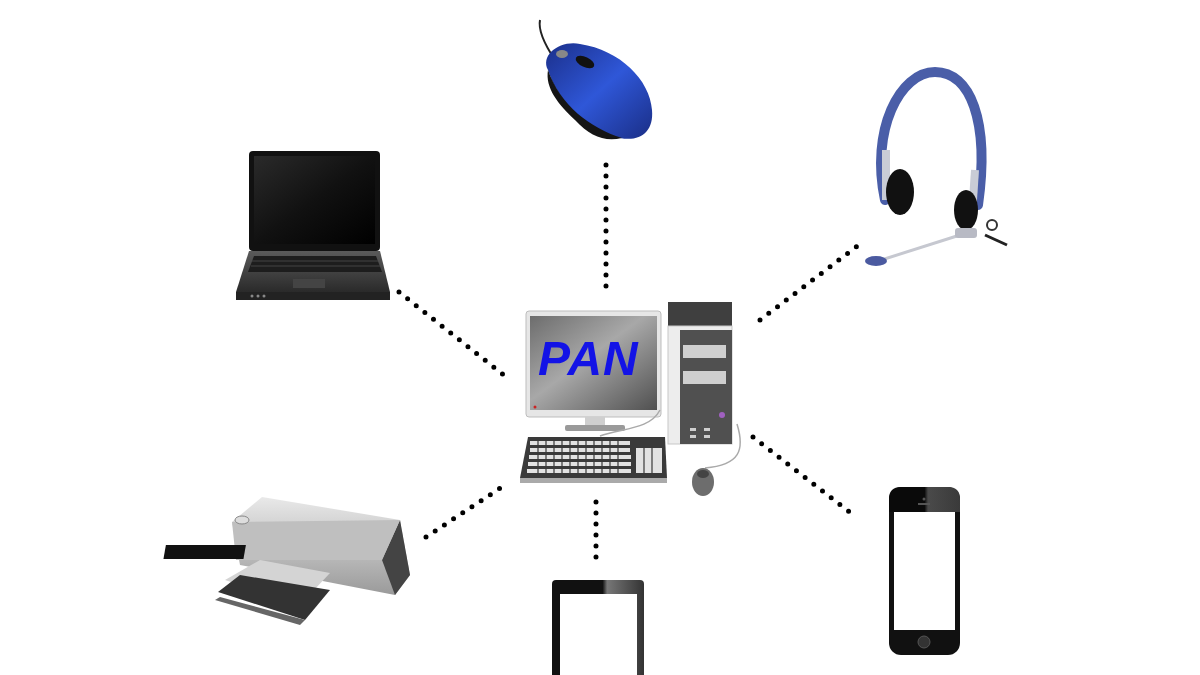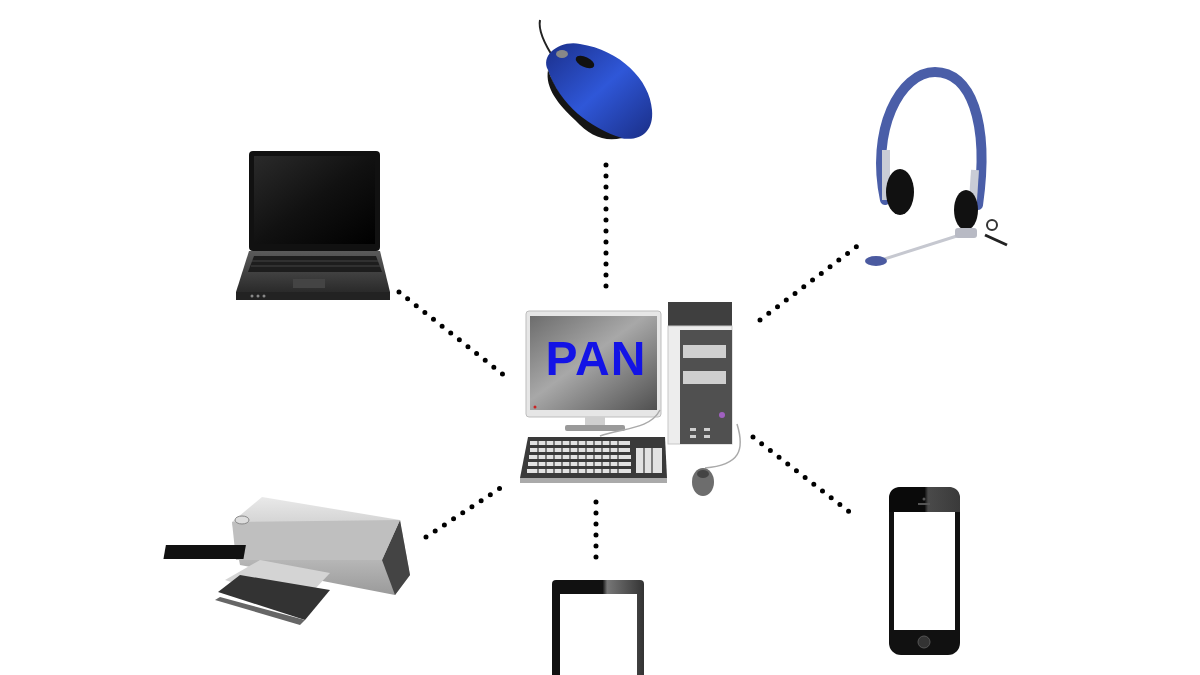--- a/index.html
+++ b/index.html
@@ -1,18 +1,18 @@
 <!DOCTYPE html>
 <html><head>
 <meta charset="utf-8">
 <style>
   html,body{margin:0;padding:0;background:#fff;}
   body{width:1200px;height:675px;position:relative;overflow:hidden;font-family:"Liberation Sans",sans-serif;}
   .stage{position:absolute;left:0;top:0;width:1200px;height:675px;}
-  .pan-label{position:absolute;left:538px;top:333px;width:116px;text-align:center;font-family:"Liberation Sans",sans-serif;font-weight:bold;font-size:48px;color:#1313e6;letter-spacing:1px;line-height:52px;}
+  .pan-label{position:absolute;left:538px;top:333px;width:116px;text-align:left;font-family:"Liberation Sans",sans-serif;font-weight:bold;font-size:48px;color:#1313e6;letter-spacing:1px;line-height:52px;font-style:italic;}
 </style>
 </head>
 <body>
 
 <svg class="stage" width="1200" height="675" viewBox="0 0 1200 675" xmlns="http://www.w3.org/2000/svg">
   <defs>
     <linearGradient id="mouseBlue" x1="0" y1="0" x2="1" y2="1">
       <stop offset="0" stop-color="#1b2f8a"></stop>
         <stop offset="0.5" stop-color="#2f57d8"></stop>
         <stop offset="1" stop-color="#1a2e86"></stop>

